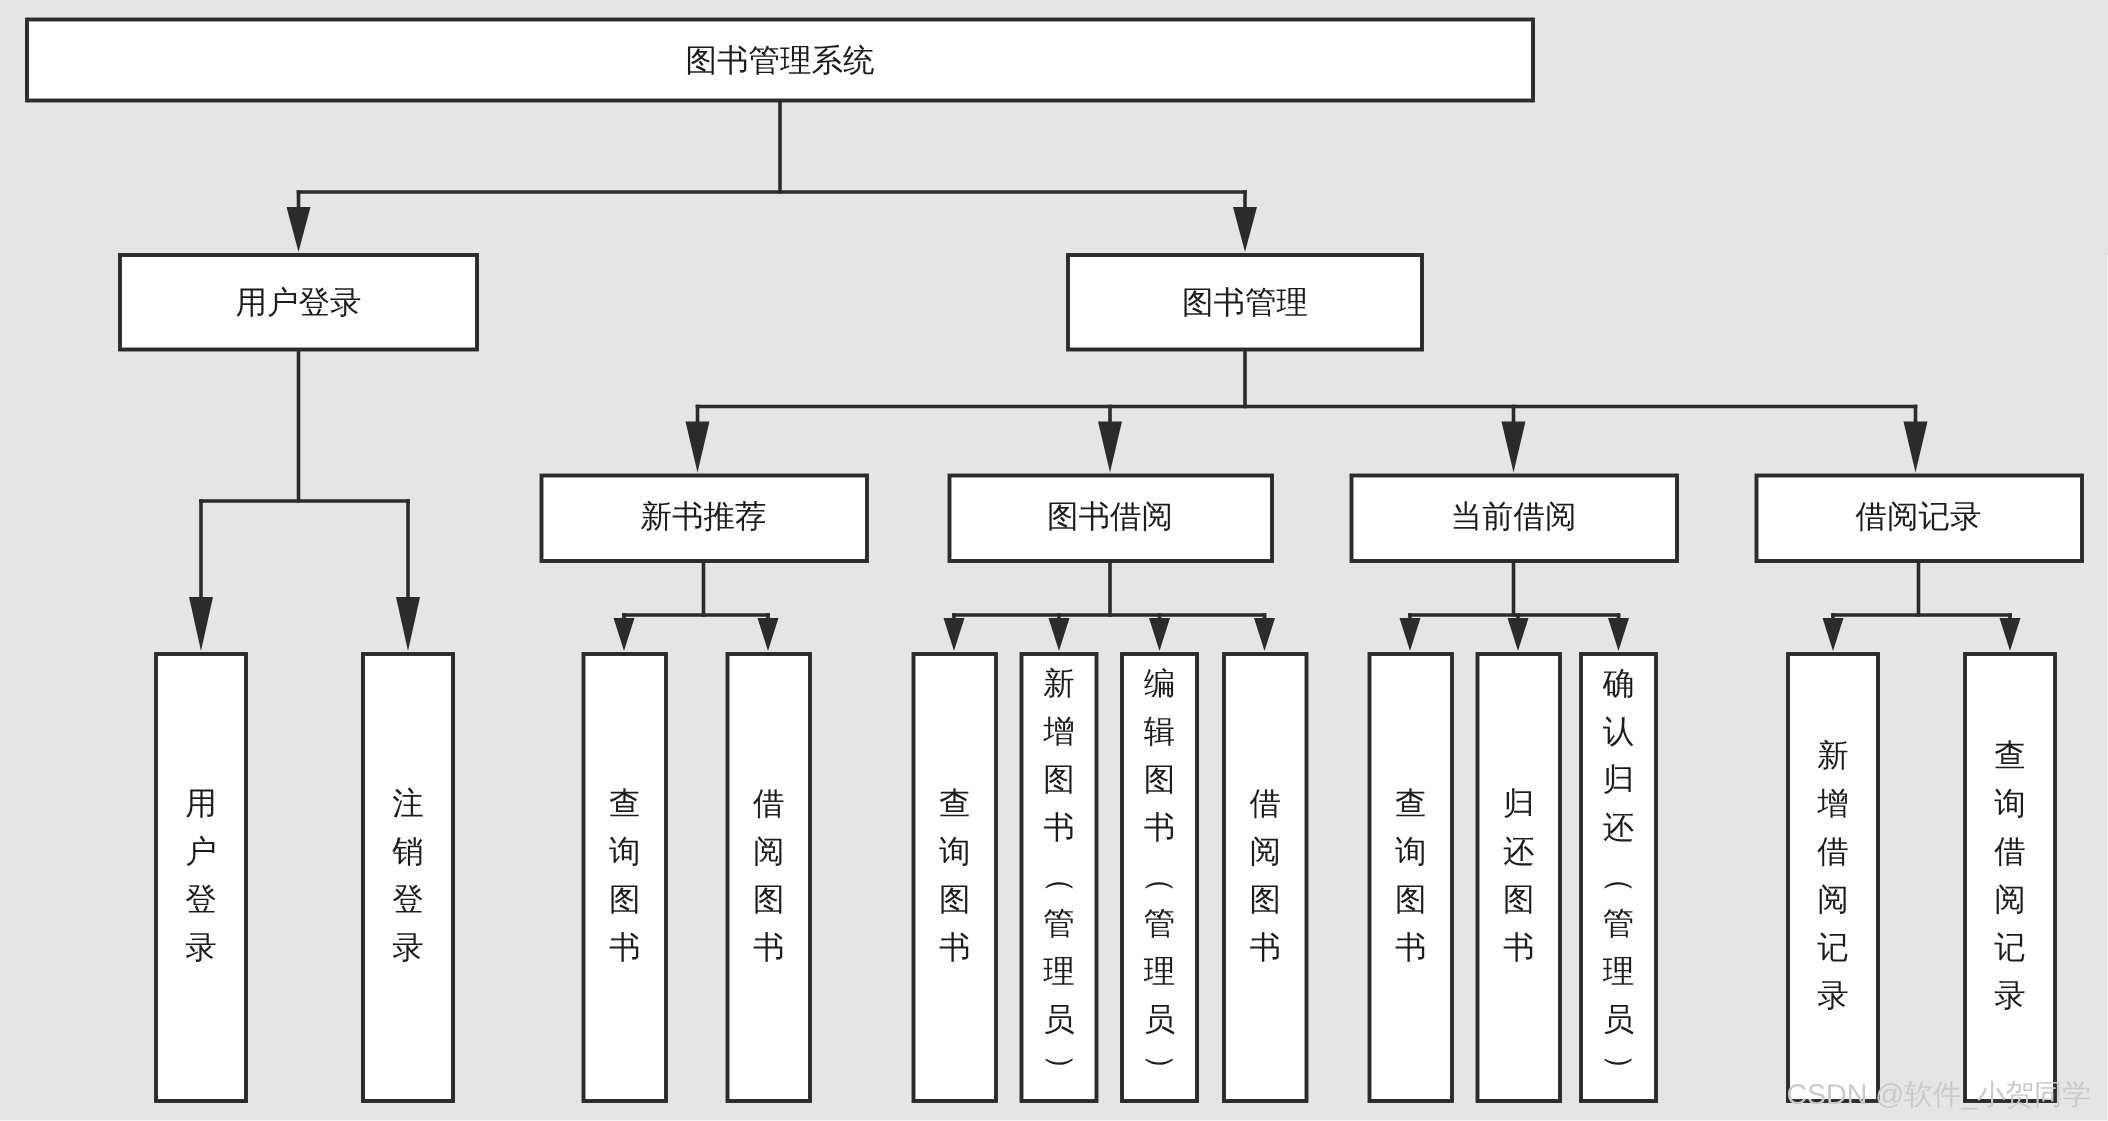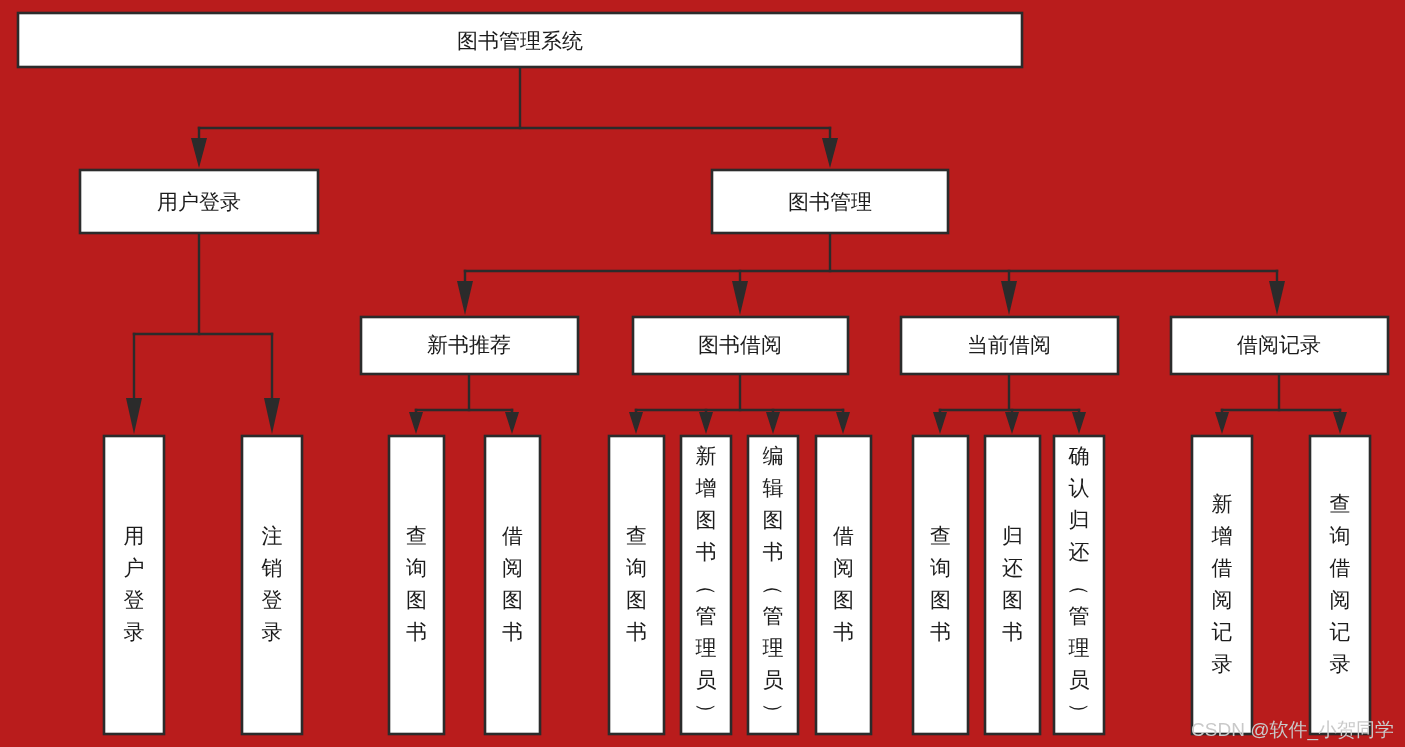--- a/index.html
+++ b/index.html
@@ -10,21 +10,21 @@
   body {
     width: 1405px;
     height: 747px;
     font-family: "Liberation Sans", "DejaVu Sans", sans-serif;
     overflow: hidden;
   }
   #diagram-root {
     position: relative;
     width: 1405px;
     height: 747px;
-    background: #b91c1c;
+    background: #e5e5e5;
   }
   svg.diagram-svg {
     position: absolute;
     left: 0;
     top: 0;
     width: 1405px;
     height: 747px;
     display: block;
   }
   .node-box {

